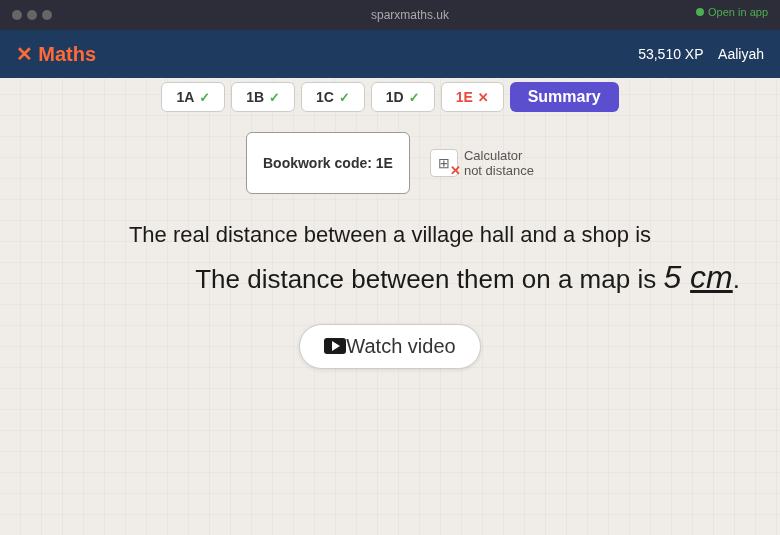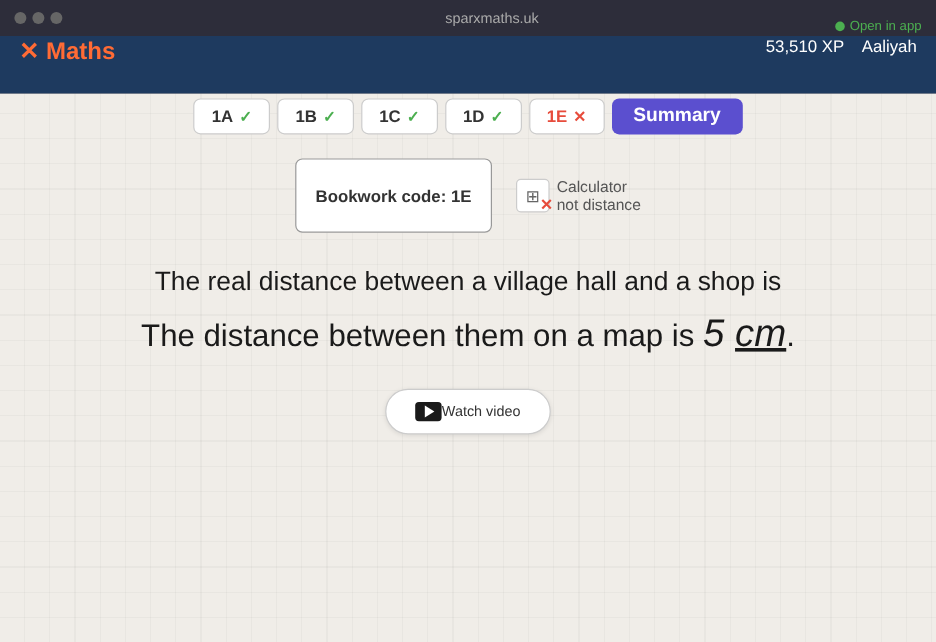--- a/index.html
+++ b/index.html
@@ -44,42 +44,42 @@
     }
 
     .url-text {
       color: #aaa;
       font-size: 12px;
     }
 
     .open-in-app {
       position: absolute;
       right: 12px;
-      top: 16px;
+      top: 6px;
       color: #4CAF50;
       font-size: 11px;
       display: flex;
       align-items: center;
       gap: 4px;
       cursor: pointer;
     }
 
     .open-dot {
       width: 8px;
       height: 8px;
       border-radius: 50%;
       background: #4CAF50;
     }
 
     
     .nav-bar {
       height: 48px;
       background: #1e3a5f;
       display: flex;
-      align-items: flex-start;
+      align-items: center;
       padding: 0 16px;
       justify-content: space-between;
     }
 
     .nav-logo {
       color: white;
       font-size: 20px;
       font-weight: bold;
     }
 
@@ -249,20 +249,21 @@
     .question-underline {
       text-decoration: underline;
     }
 
     .question-line3 {
       font-size: 26px;
       color: #1a1a1a;
       font-weight: 400;
       line-height: 1.4;
       margin-bottom: 24px;
+      text-align: right;
     }
 
     .question-line4 {
       font-size: 22px;
       color: #2a2a2a;
       font-weight: 400;
       line-height: 1.5;
       margin-bottom: 4px;
     }
 
@@ -276,21 +277,21 @@
 
     
     .watch-video-btn {
       display: inline-flex;
       align-items: center;
       gap: 0;
       padding: 10px 24px;
       background: white;
       border: 1.5px solid #ccc;
       border-radius: 24px;
-      font-size: 12px;
+      font-size: 20px;
       font-weight: 500;
       color: #333;
       cursor: pointer;
       box-shadow: 0 1px 4px rgba(0,0,0,0.1);
     }
 
     .play-icon {
       width: 22px;
       height: 16px;
       background: #1a1a1a;

